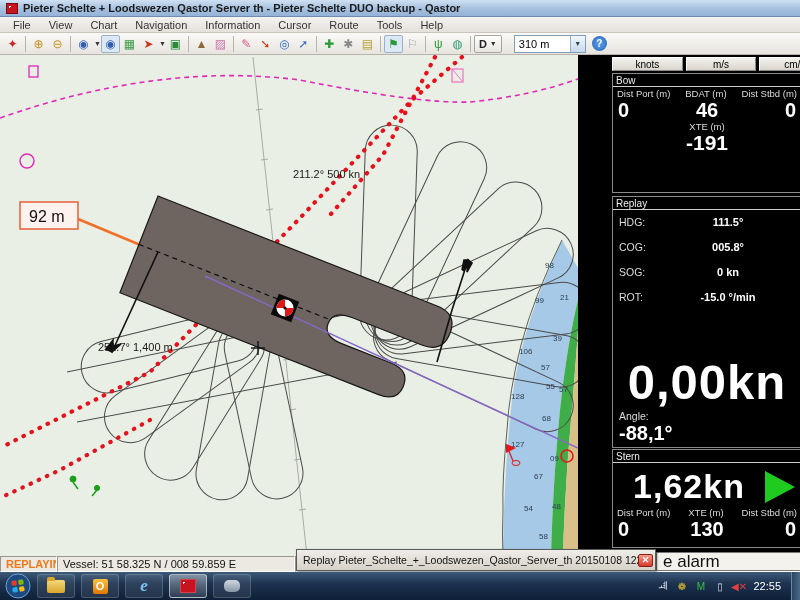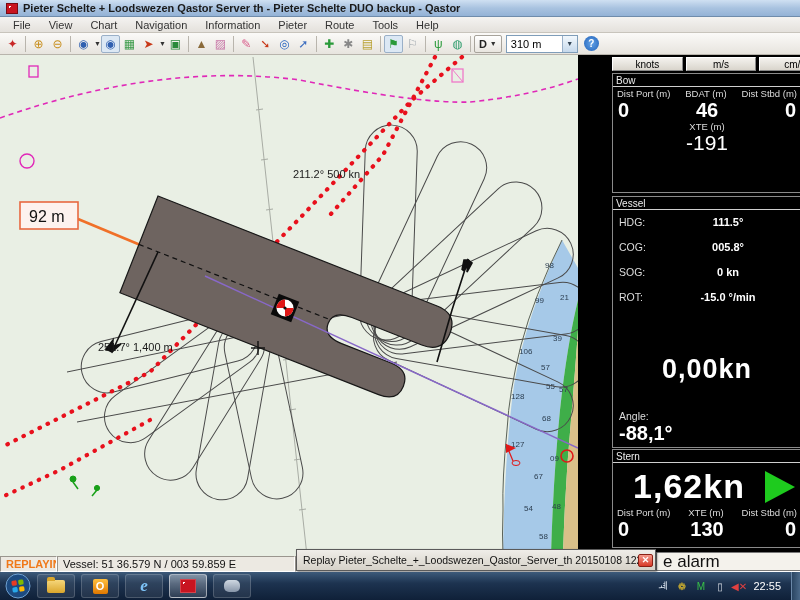--- a/index.html
+++ b/index.html
@@ -23,21 +23,21 @@
   .toolbar { position:absolute; left:0; top:33px; width:800px; height:22px; background:linear-gradient(#fbfaf8,#e7e4de);
     display:flex; align-items:center; padding-left:3px; border-bottom:1px solid #b8b4ac; }
   .tbtn { width:19px; height:18px; display:flex; align-items:center; justify-content:center;
     font-size:12px; border:1px solid transparent; border-radius:2px; flex:0 0 auto; }
   .tbtn.grouped { border:1px solid #9ab0c8; background:#dce8f4; }
   .sep { width:1px; height:16px; background:#b9b5ad; margin:0 3px; flex:0 0 auto; }
   .drop { font-size:7px; color:#333; margin-left:1px; }
   .d-button { display:flex; align-items:center; gap:2px; border:1px solid #a7a39b; background:linear-gradient(#fff,#e8e5df);
     height:18px; padding:0 4px; font-size:11px; font-weight:bold; color:#222; border-radius:2px; }
   .combo { display:flex; align-items:center; width:72px; height:18px; border:1px solid #7f9db9; background:#fff;
-    font-size:11px; margin-left:4px; }
+    font-size:11px; margin-left:12px; }
   .combo-text { flex:1; padding-left:4px; color:#000; }
   .combo-btn { width:15px; height:16px; background:linear-gradient(#f2f8fd,#c6d9ec); border-left:1px solid #9ab0c8;
     display:flex; align-items:center; justify-content:center; font-size:7px; color:#345; }
   .help-circle { width:15px; height:15px; border-radius:50%; background:radial-gradient(#64a4e8,#2060b8); color:#fff;
     font-size:10px; font-weight:bold; display:flex; align-items:center; justify-content:center; margin-left:6px; }
 
   
   .chart { position:absolute; left:0; top:55px; width:578px; height:501px; background:#e9efe4; }
 
   
@@ -48,31 +48,31 @@
   .box { position:absolute; left:2px; width:190px; border:1px solid #8a8a8a; background:#000; }
   .box-title { font-size:10px; color:#eee; padding:1px 3px 0 3px; border-bottom:1px solid #cfcfcf; }
   .bow-box { top:18px; height:120px; }
   .vessel-box { top:141px; height:252px; }
   .stern-box { top:394px; height:99px; }
   .cols { display:flex; justify-content:space-between; padding:1px 4px 0 4px; font-size:9.5px; color:#ddd; }
   .cols span:nth-child(2){ text-align:center; } .cols span:last-child{ text-align:center; }
   .vals { display:flex; justify-content:space-between; padding:0 5px; font-size:20px; font-weight:bold; line-height:22px; }
   .vals span:nth-child(2){ text-align:center; } .vals span:last-child{ text-align:right; }
   .center-small { text-align:center; font-size:9.5px; color:#ddd; }
-  .center-val { text-align:center; font-size:21px; font-weight:normal; line-height:22px; }
+  .center-val { text-align:center; font-size:21px; font-weight:bold; line-height:22px; }
   .speed-row { display:flex; align-items:center; }
   .tri-left { width:0; height:0; border-top:16px solid transparent; border-bottom:16px solid transparent;
     border-right:30px solid #ee1c2c; margin-left:6px; }
   .tri-right { width:0; height:0; border-top:16px solid transparent; border-bottom:16px solid transparent;
     border-left:30px solid #1ecb1e; margin-right:6px; }
   .big-speed { flex:1; text-align:center; font-size:34px; font-weight:bold; letter-spacing:1px; }
   .v-row { display:flex; align-items:baseline; height:25px; padding:0 6px; }
   .v-label { width:42px; font-size:10.5px; color:#ddd; }
   .v-value { flex:1; text-align:center; font-size:11px; font-weight:bold; }
-  .huge-speed { text-align:center; font-size:27px; font-weight:bold; margin-top:38px; letter-spacing:1px; }
+  .huge-speed { text-align:center; font-size:49px; font-weight:bold; margin-top:38px; letter-spacing:1px; }
   .angle-row { position:absolute; bottom:2px; left:0; right:0; display:flex; align-items:baseline; padding:0 6px;flex-direction:column; }
   .angle-row .v-label{ font-size:10.5px; }
   .angle-row .v-value{ font-size:20px; }
   .scrollstrip { position:absolute; right:0; top:18px; width:6px; height:481px; background:linear-gradient(#fff,#dcd9d2); border-left:1px solid #888; }
 
   
   .statusbar { position:absolute; left:0; top:556px; width:800px; height:16px; background:#ece9e2;
     display:flex; align-items:center; font-size:11px; color:#111; }
   .sb-seg { border:1px solid; border-color:#9a968e #fff #fff #9a968e; height:16px; display:flex; align-items:center;
     padding:0 5px; white-space:nowrap; overflow:hidden; }
@@ -122,21 +122,21 @@
     <span class="app-icon"></span>
     <span>Pieter Schelte + Loodswezen Qastor Server th - Pieter Schelte DUO backup - Qastor</span>
   </div>
 
   <div class="menubar">
     <span class="menu-item">File</span>
     <span class="menu-item">View</span>
     <span class="menu-item">Chart</span>
     <span class="menu-item">Navigation</span>
     <span class="menu-item">Information</span>
-    <span class="menu-item">Pieter</span>
+    <span class="menu-item">Cursor</span>
     <span class="menu-item">Route</span>
     <span class="menu-item">Tools</span>
     <span class="menu-item">Help</span>
   </div>
 
   <div class="toolbar">
     <span class="tbtn" style="color:#c82828">✦</span>
     <span class="sep"></span>
     <span class="tbtn" style="color:#c89020">⊕</span>
     <span class="tbtn" style="color:#c89020">⊖</span>
@@ -329,21 +329,21 @@
       <div class="vals">
         <span>0</span>
           <span>46</span>
           <span>0</span>
       </div>
       <div class="center-small">XTE (m)</div>
       <div class="center-val">-191</div>
     </div>
 
     <div class="box vessel-box">
-      <div class="box-title">Vessel</div>
+      <div class="box-title">Replay</div>
       <div style="height:6px"></div>
       <div class="v-row">
           <span class="v-label">HDG:</span>
         <span class="v-value">111.5°</span>
         </div>
       <div class="v-row">
           <span class="v-label">COG:</span>
         <span class="v-value">005.8°</span>
         </div>
       <div class="v-row">
@@ -377,21 +377,21 @@
           <span>130</span>
           <span>0</span>
       </div>
     </div>
 
     <div class="scrollstrip"></div>
   </div>
 
   <div class="statusbar">
     <span class="sb-seg sb-replay">REPLAYING</span>
-    <span class="sb-seg sb-vessel">Vessel: 51 36.579 N / 003 59.859 E</span>
+    <span class="sb-seg sb-vessel">Vessel: 51 58.325 N / 008 59.859 E</span>
     <span class="sb-seg sb-cursor">Cursor: 51 58.16414 N /</span>
   </div>
 
   <div class="replay-win">
     <span class="replay-title">Replay Pieter_Schelte_+_Loodswezen_Qastor_Server_th 20150108 1225 0</span>
     <span class="win-close">✕</span>
   </div>
   <div class="alarm-strip">e alarm</div>
 
   <div class="taskbar">

